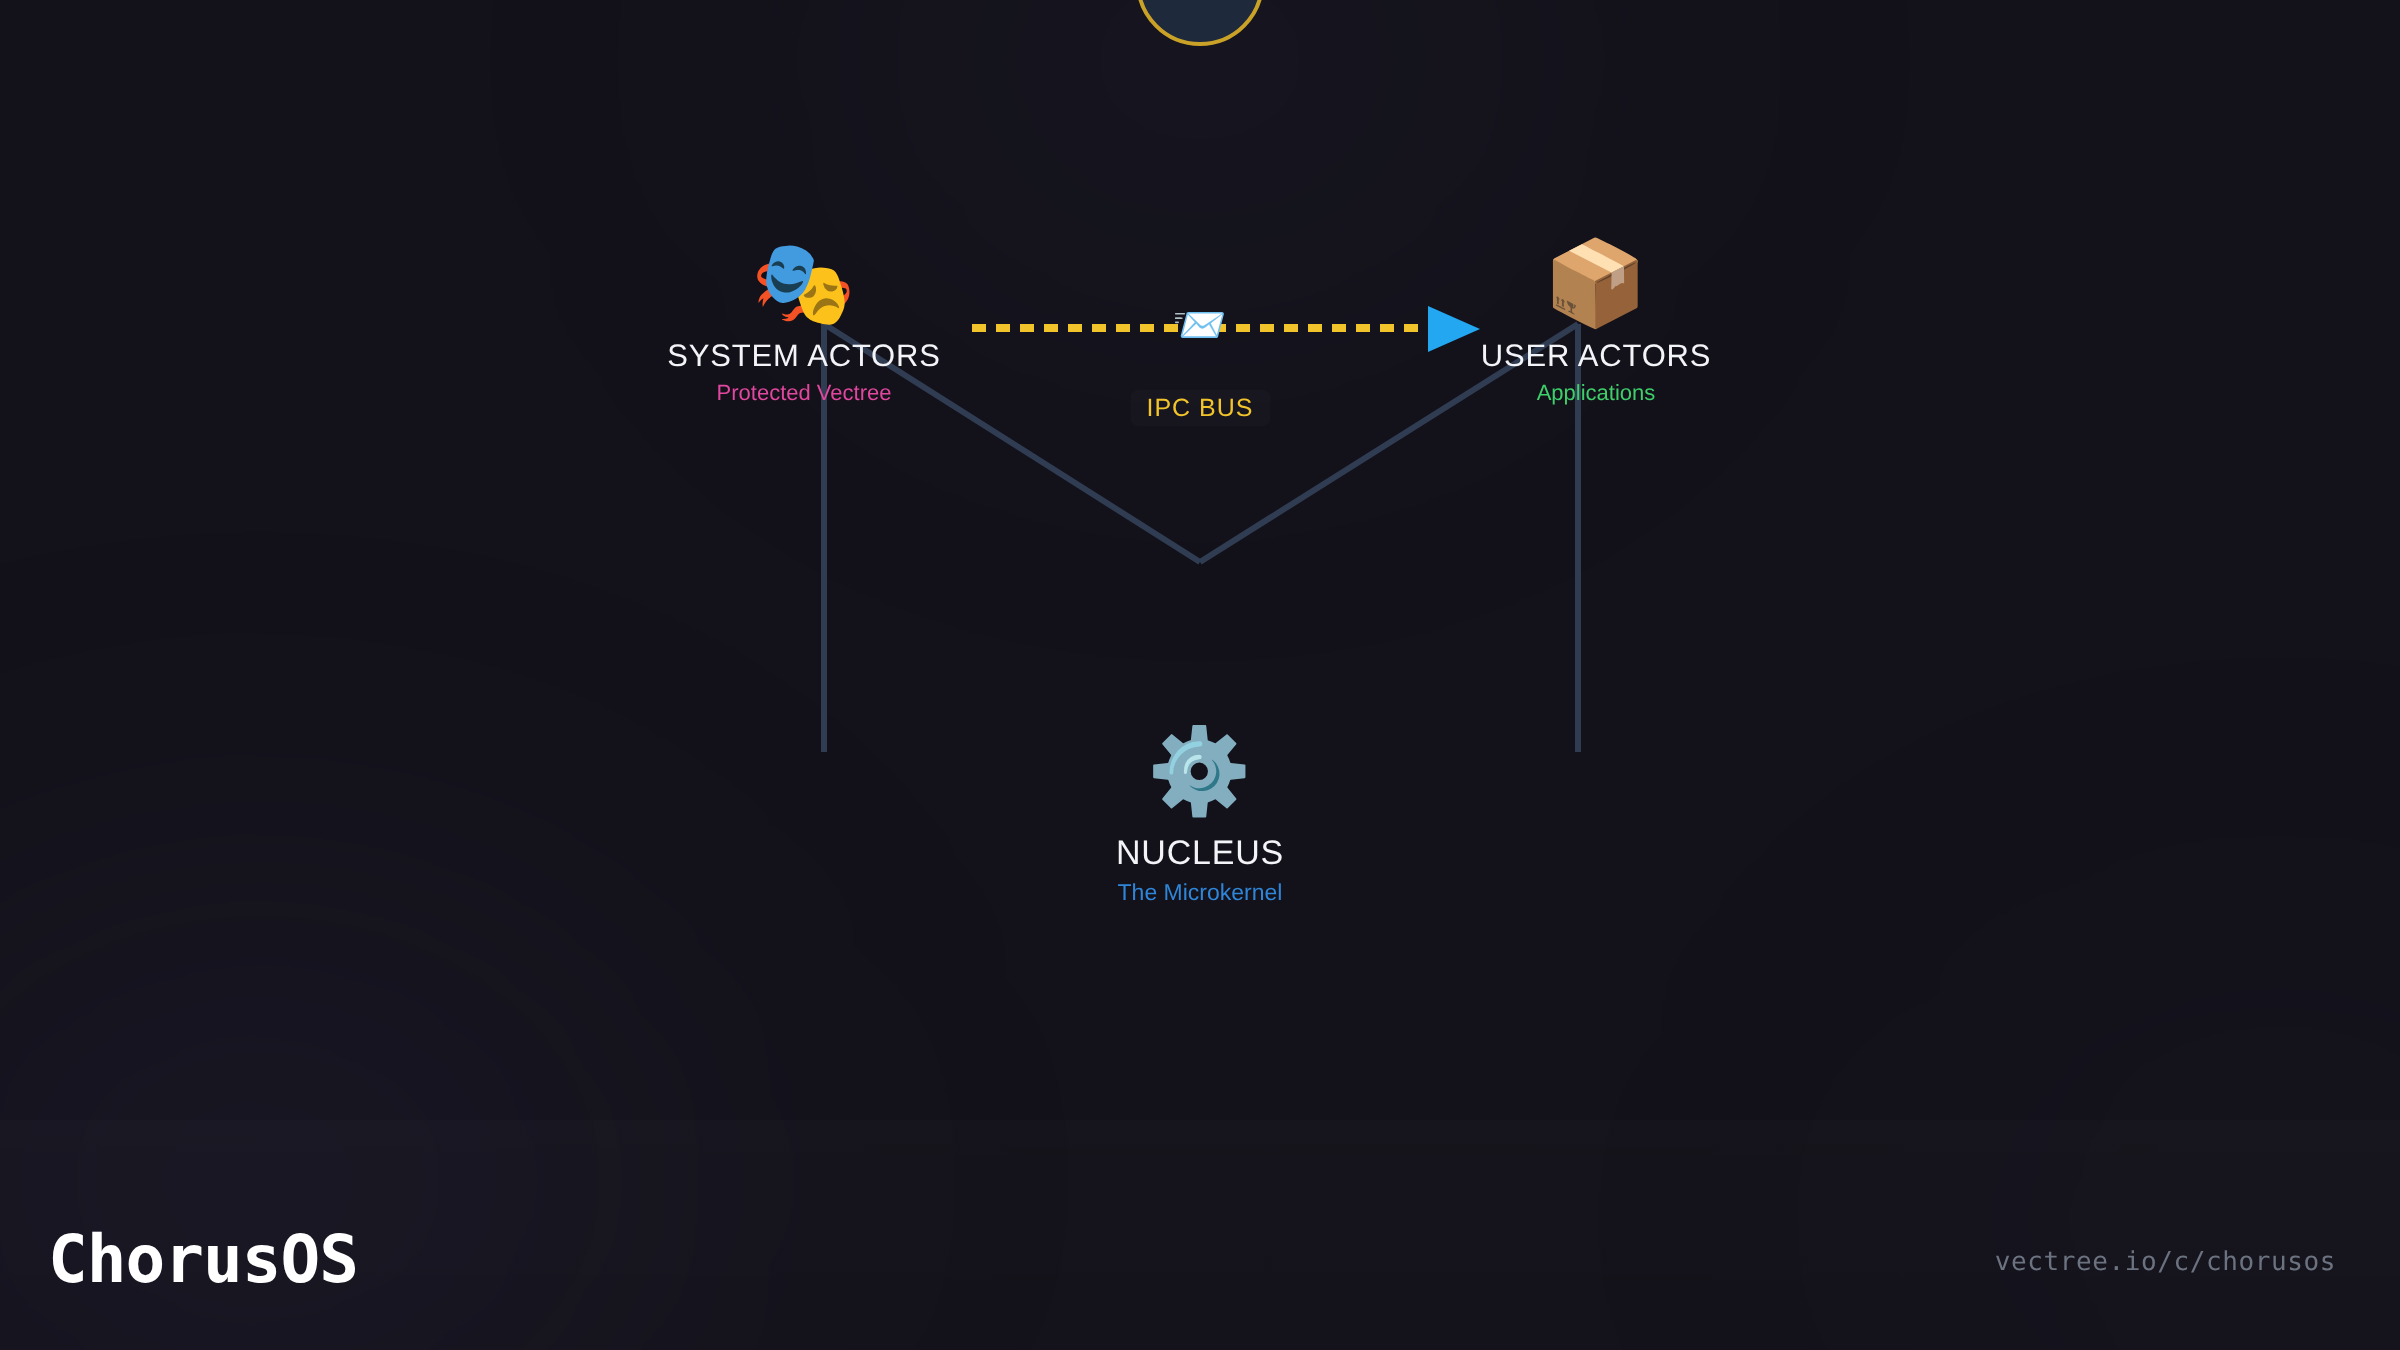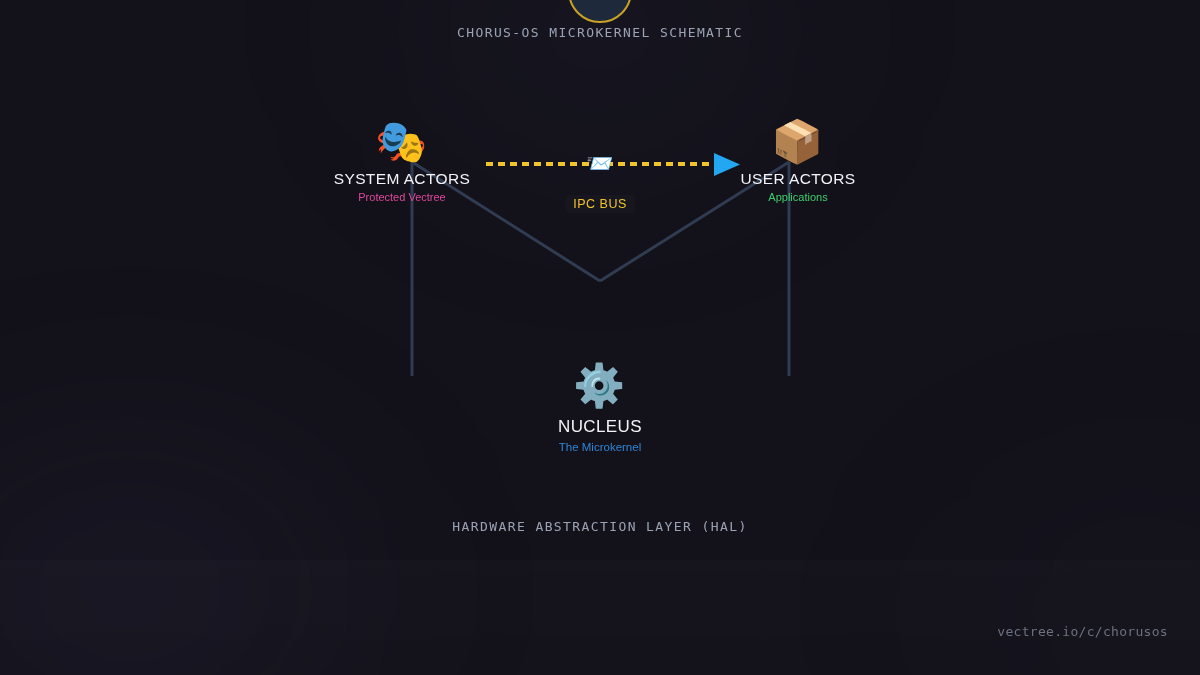--- a/index.html
+++ b/index.html
@@ -187,21 +187,20 @@
 <body>
 
 <div id="stage">
 
   <div class="glow glow-a"></div>
   <div class="glow glow-b"></div>
   <div class="glow glow-c"></div>
 
   <div class="top-node"></div>
 
-  <div class="caption-top">CHORUS-OS MICROKERNEL SCHEMATIC</div>
 
   <svg id="wires" width="1200" height="675">
 
     <line x1="412" y1="162" x2="412" y2="376" stroke="#2f3c52" stroke-width="3"></line>
     <line x1="789" y1="162" x2="789" y2="376" stroke="#2f3c52" stroke-width="3"></line>
 
     <line x1="412" y1="162" x2="600" y2="281" stroke="#2f3c52" stroke-width="3"></line>
     <line x1="789" y1="162" x2="600" y2="281" stroke="#2f3c52" stroke-width="3"></line>
   </svg>
 
@@ -224,21 +223,21 @@
     <div class="node-title">USER ACTORS</div>
     <div class="node-sub" style="color:#3ecf6b">Applications</div>
   </div>
 
   <div class="node" id="node-nucleus">
     <div class="node-icon">⚙️</div>
     <div class="node-title">NUCLEUS</div>
     <div class="node-sub" style="color:#2f86d8">The Microkernel</div>
   </div>
 
-  <div class="caption-bottom">HARDWARE ABSTRACTION LAYER (HAL)</div>
 
   <div class="footer-band"></div>
 
 
+  <div class="title-main">ChorusOS</div>
 
   <div class="url">vectree.io/c/chorusos</div>
 
 </div>
 
 </body></html>

